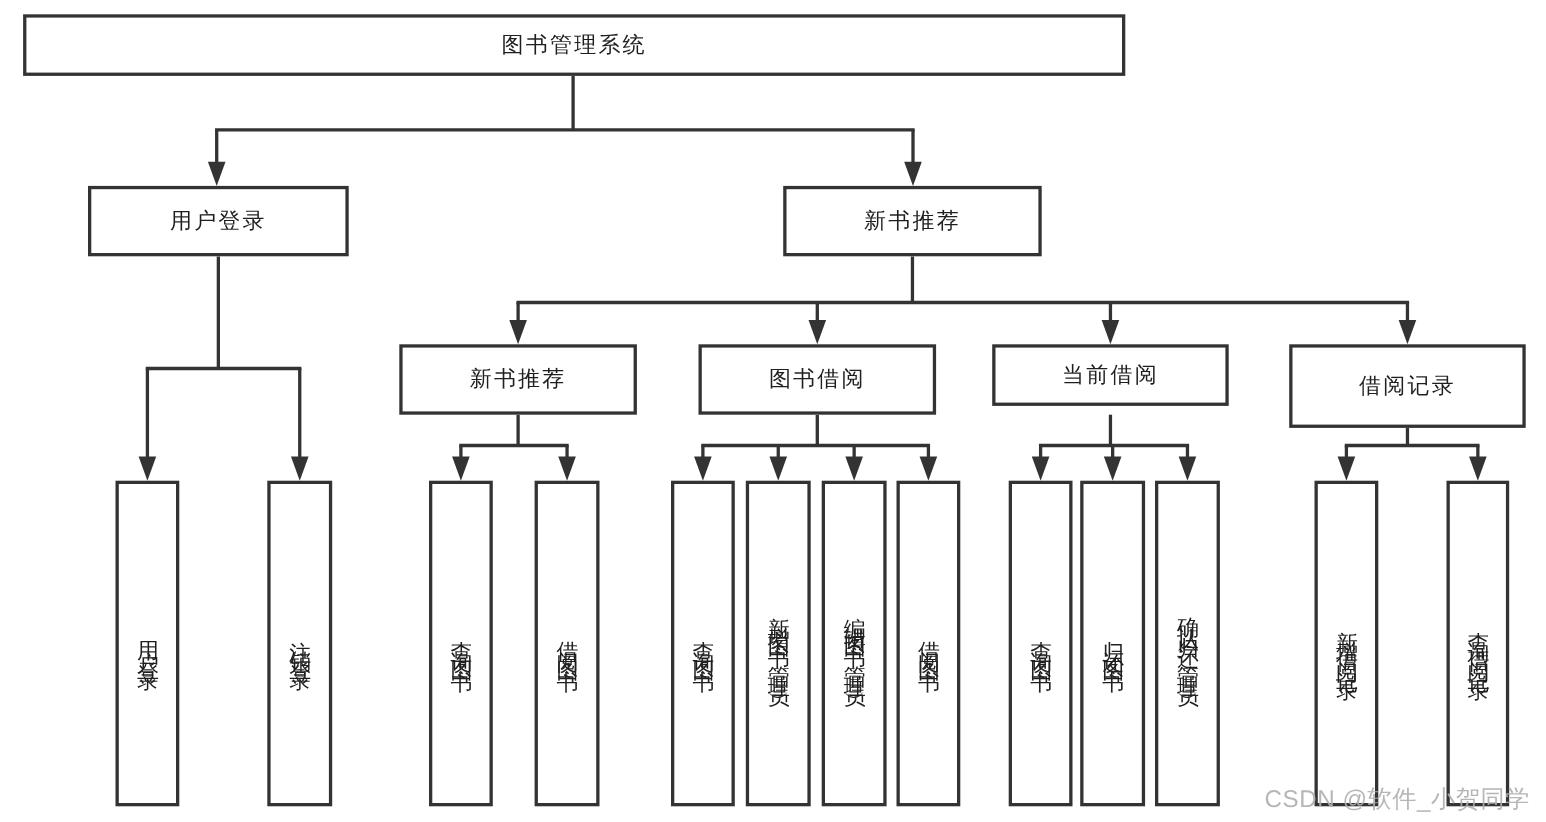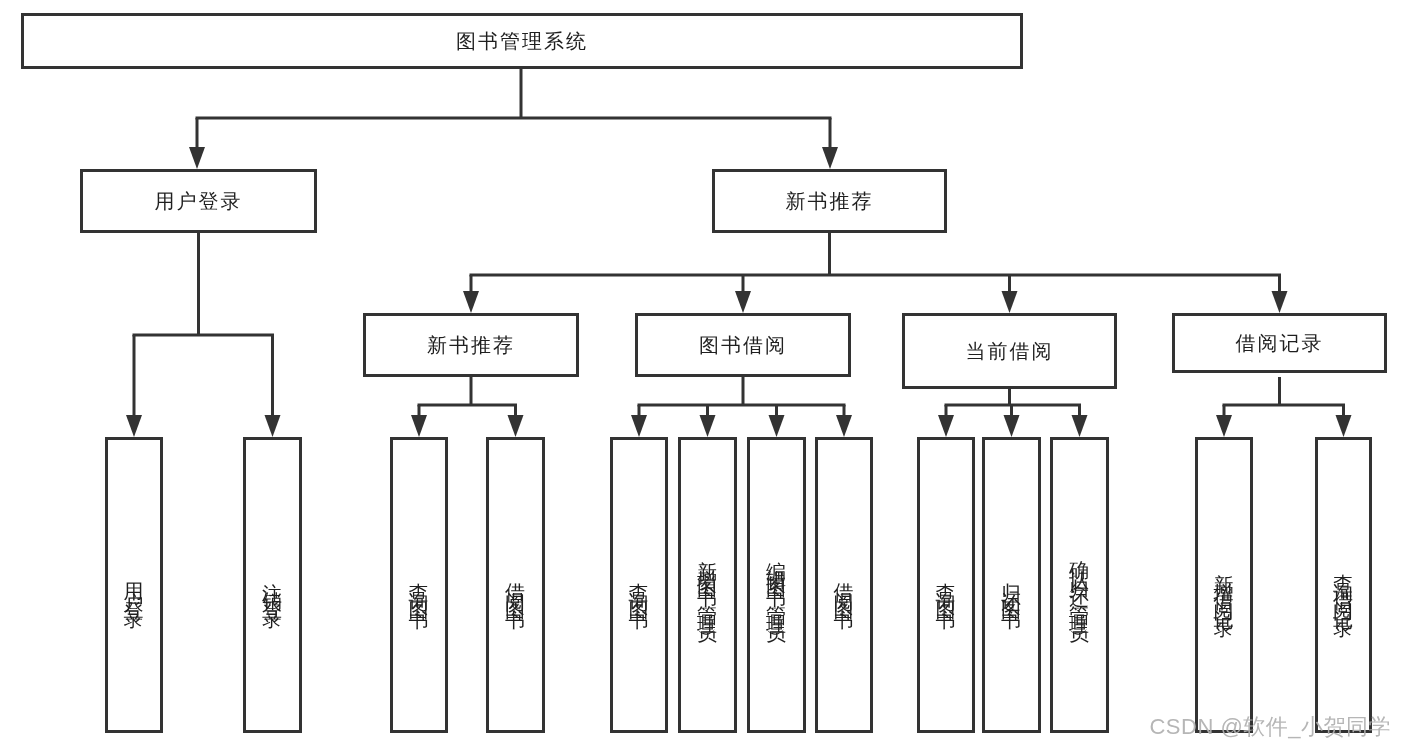--- a/index.html
+++ b/index.html
@@ -128,24 +128,24 @@
   <div class="box" style="left:712px;top:169px;width:235px;height:64px;">
     <span class="lbl">新书推荐</span>
   </div>
 
   <div class="box" style="left:363px;top:313px;width:216px;height:64px;">
     <span class="lbl">新书推荐</span>
   </div>
   <div class="box" style="left:635px;top:313px;width:216px;height:64px;align-items:center;">
     <span class="lbl">图书借阅</span>
   </div>
-  <div class="box" style="left:902px;top:313px;width:215px;height:76px;">
+  <div class="box" style="left:902px;top:313px;width:215px;height:56px;">
     <span class="lbl">当前借阅</span>
   </div>
-  <div class="box" style="left:1172px;top:313px;width:215px;height:60px;">
+  <div class="box" style="left:1172px;top:313px;width:215px;height:76px;">
     <span class="lbl">借阅记录</span>
   </div>
 
   <div class="box leaf" style="left:105px;top:437px;width:58px;height:296px;">
     <span class="lbl">用户登录</span>
   </div>
   <div class="box leaf" style="left:243px;top:437px;width:59px;height:296px;">
     <span class="lbl">注销登录</span>
   </div>
 

